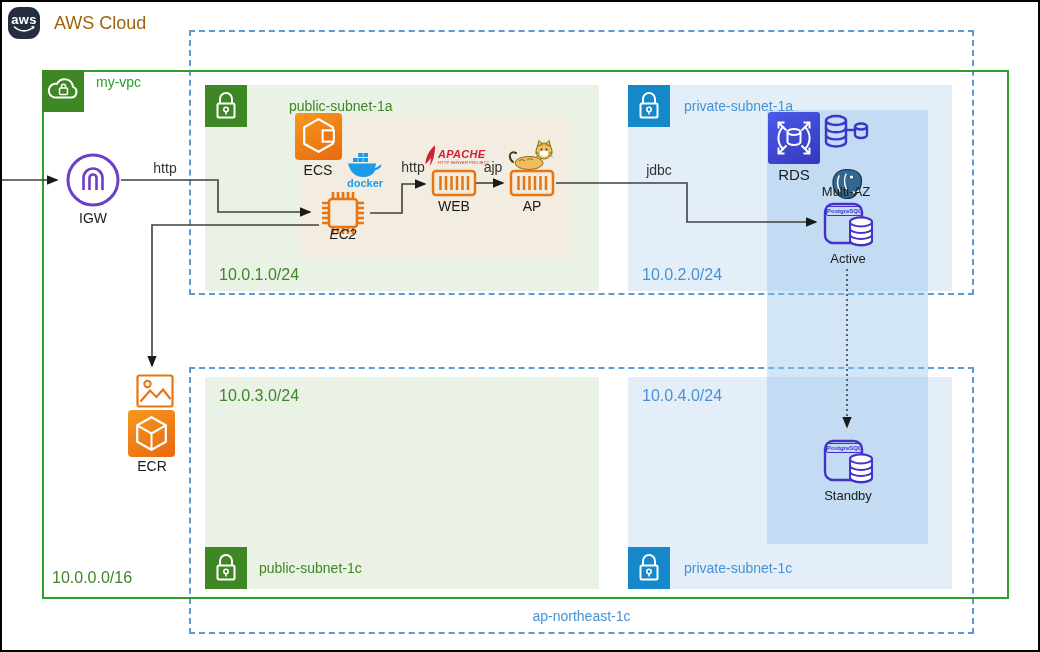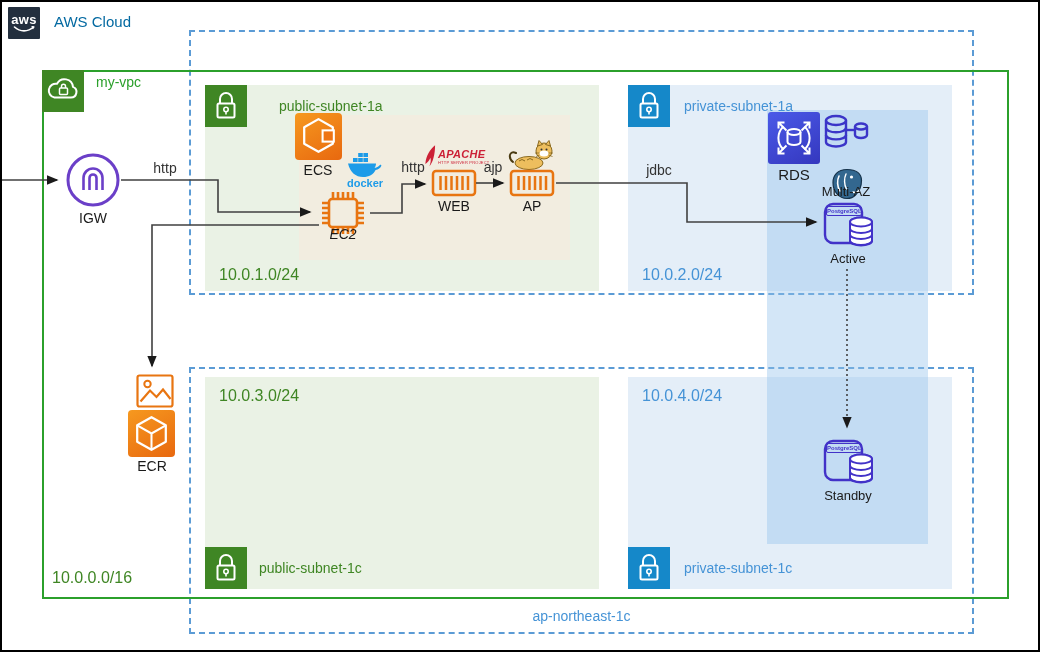--- a/index.html
+++ b/index.html
@@ -27,24 +27,24 @@
   .group-multiaz{position:absolute;background:rgba(150,196,236,0.42);z-index:4;}
   
   .icon-sq{position:absolute;border-radius:4px;z-index:10;display:flex;align-items:center;justify-content:center;}
   .icon-sq.orange{background:linear-gradient(150deg,#F6991F,#E8680F);}
   .icon-sq.rds{background:linear-gradient(150deg,#4B5AE8,#3437BE);}
   .node-label{position:absolute;color:#1a1a1a;font-size:14px;text-align:center;z-index:12;white-space:nowrap;}
   .node-label.small{font-size:13px;}
   .edge-label{position:absolute;color:#333;font-size:14px;text-align:center;z-index:12;white-space:nowrap;}
   .svg-node{position:absolute;z-index:10;}
   
-  .aws-logo{position:absolute;left:6px;top:5px;width:32px;height:32px;background:#232F3E;border-radius:1px;
+  .aws-logo{position:absolute;left:6px;top:5px;width:32px;height:32px;background:#232F3E;border-radius:11px;
     display:flex;flex-direction:column;align-items:center;justify-content:center;z-index:12;}
   .aws-logo .txt{color:#fff;font-size:13px;font-weight:bold;line-height:12px;letter-spacing:0.3px;}
-  .aws-title{position:absolute;left:52px;top:11px;color:#0369a1;font-size:15px;font-weight:500;z-index:12;}
+  .aws-title{position:absolute;left:52px;top:11px;color:#a16207;font-size:18px;font-weight:500;z-index:12;}
   
   .apache{position:absolute;z-index:11;display:flex;align-items:center;gap:2px;}
   .apache .col{display:flex;flex-direction:column;line-height:1;}
   .apache .t1{color:#CC2136;font-size:11px;font-weight:bold;font-style:italic;letter-spacing:0.3px;}
   .apache .t2{color:#CC2136;font-size:4px;letter-spacing:0.2px;margin-top:1px;}
   
   .pg-node{position:absolute;width:50px;height:50px;z-index:10;}
   .pg-node .prod{position:absolute;left:3px;top:7px;width:34px;text-align:center;font-size:6px;font-weight:bold;
     color:#4232C8;border:1px solid #4232C8;border-radius:2px;background:transparent;line-height:8px;z-index:11;}
   .docker-txt{position:absolute;color:#1D9BE8;font-size:11px;font-weight:bold;text-align:center;z-index:12;}
@@ -88,21 +88,21 @@
   <div class="group-beige" style="left:297px;top:113px;width:271px;height:145px;"></div>
 
   <div class="hdr-sq green" style="left:203px;top:83px;">
     <svg width="42" height="42" viewBox="0 0 42 42">
       <path d="M15 18.5 v-4.5 a6 6 0 0 1 12 0 v4.5" stroke="#fff" stroke-width="2" fill="none"></path>
       <rect x="12.5" y="18.5" width="17" height="14" rx="1.5" stroke="#fff" stroke-width="2" fill="none"></rect>
       <circle cx="21" cy="24.5" r="2.2" stroke="#fff" stroke-width="1.6" fill="none"></circle>
       <path d="M21 26.7 V29.5" stroke="#fff" stroke-width="1.6"></path>
     </svg>
   </div>
-  <div class="zone-label green" style="left:247px;top:96px;padding-left:30px;">public-subnet-1a</div>
+  <div class="zone-label green" style="left:257px;top:96px;padding-left:30px;">public-subnet-1a</div>
   <div class="cidr green" style="left:217px;top:264px;">10.0.1.0/24</div>
 
   <div class="hdr-sq blue" style="left:626px;top:83px;">
     <svg width="42" height="42" viewBox="0 0 42 42">
       <path d="M15 18.5 v-4.5 a6 6 0 0 1 12 0 v4.5" stroke="#fff" stroke-width="2" fill="none"></path>
       <rect x="12.5" y="18.5" width="17" height="14" rx="1.5" stroke="#fff" stroke-width="2" fill="none"></rect>
       <circle cx="21" cy="24.5" r="2.2" stroke="#fff" stroke-width="1.6" fill="none"></circle>
       <path d="M21 26.7 V29.5" stroke="#fff" stroke-width="1.6"></path>
     </svg>
   </div>

